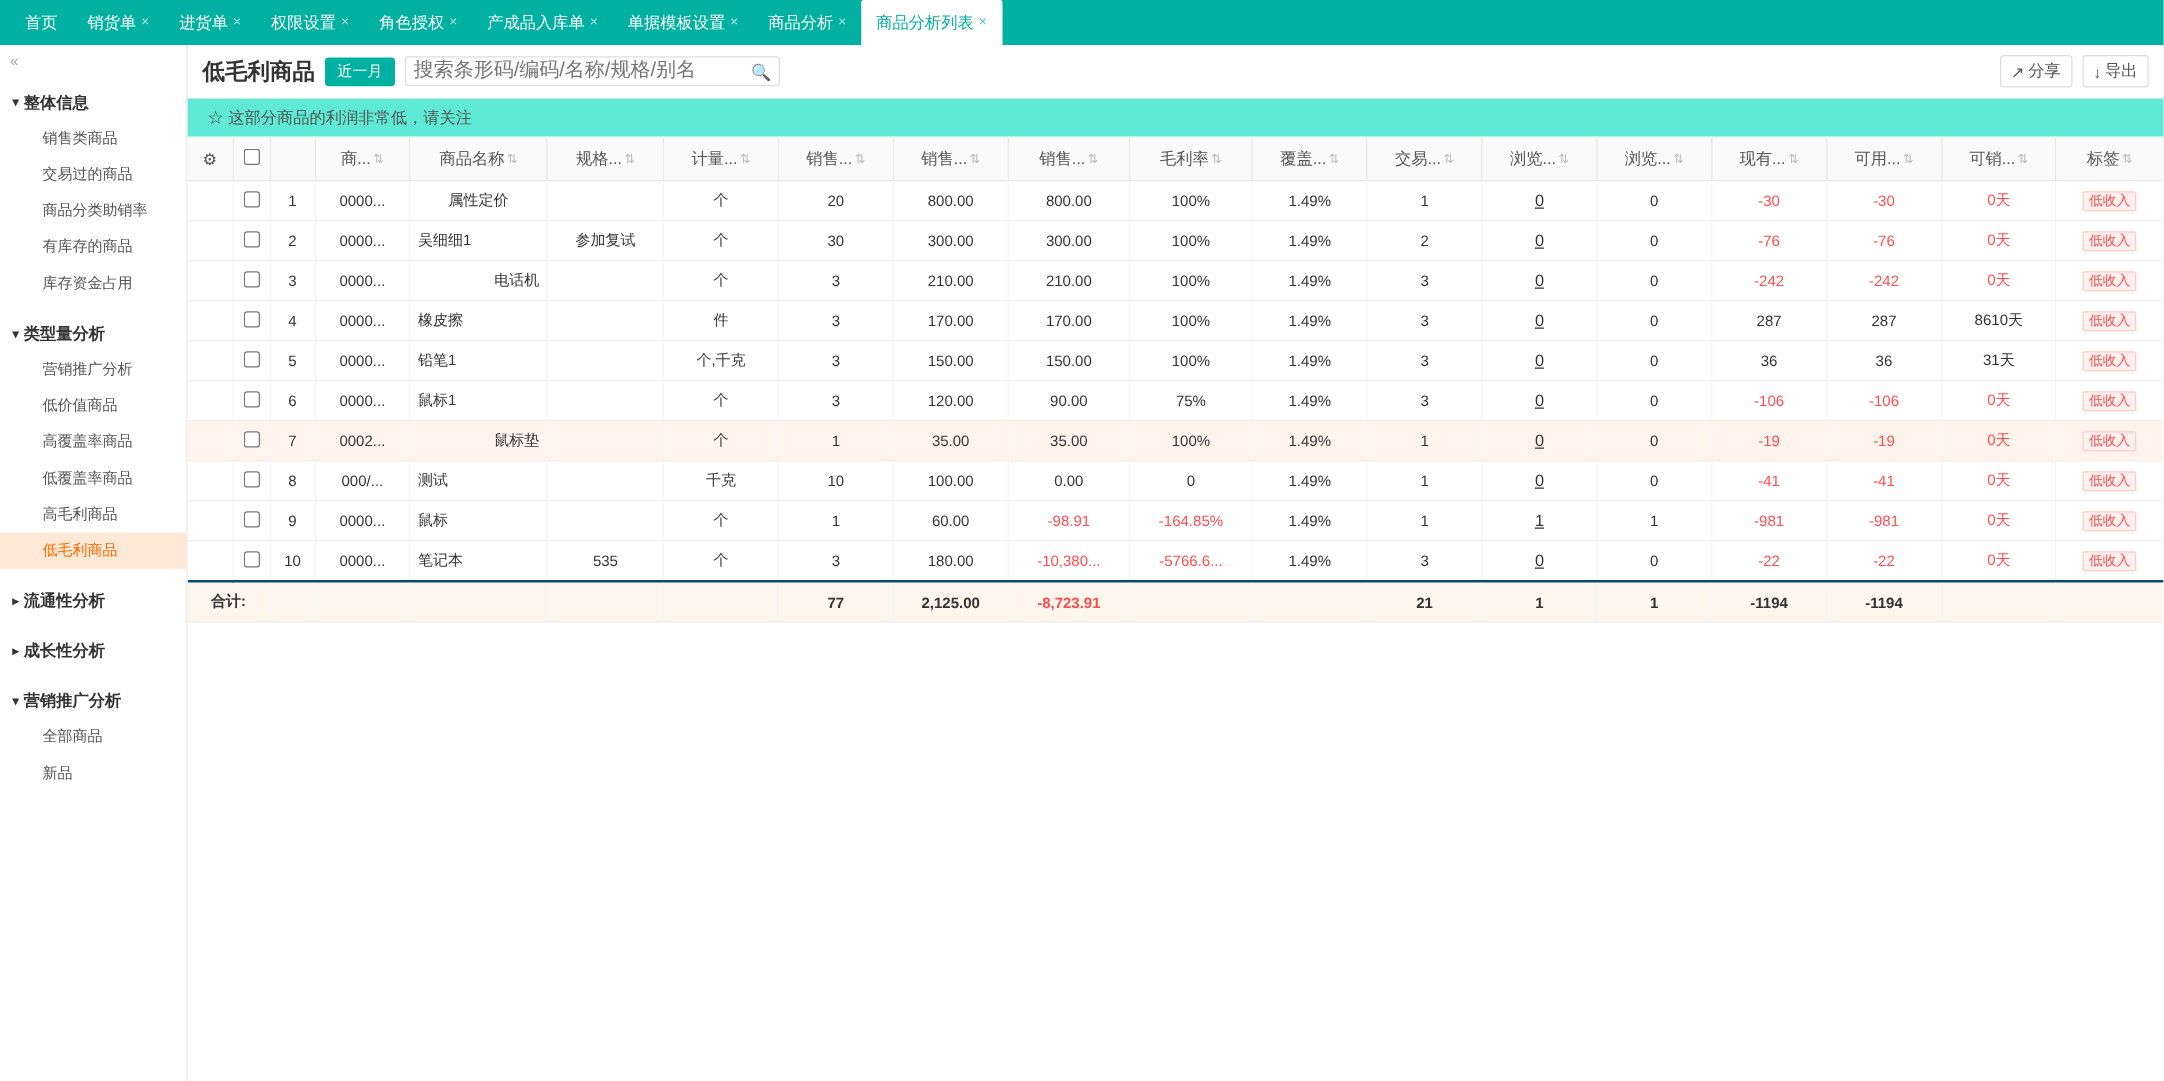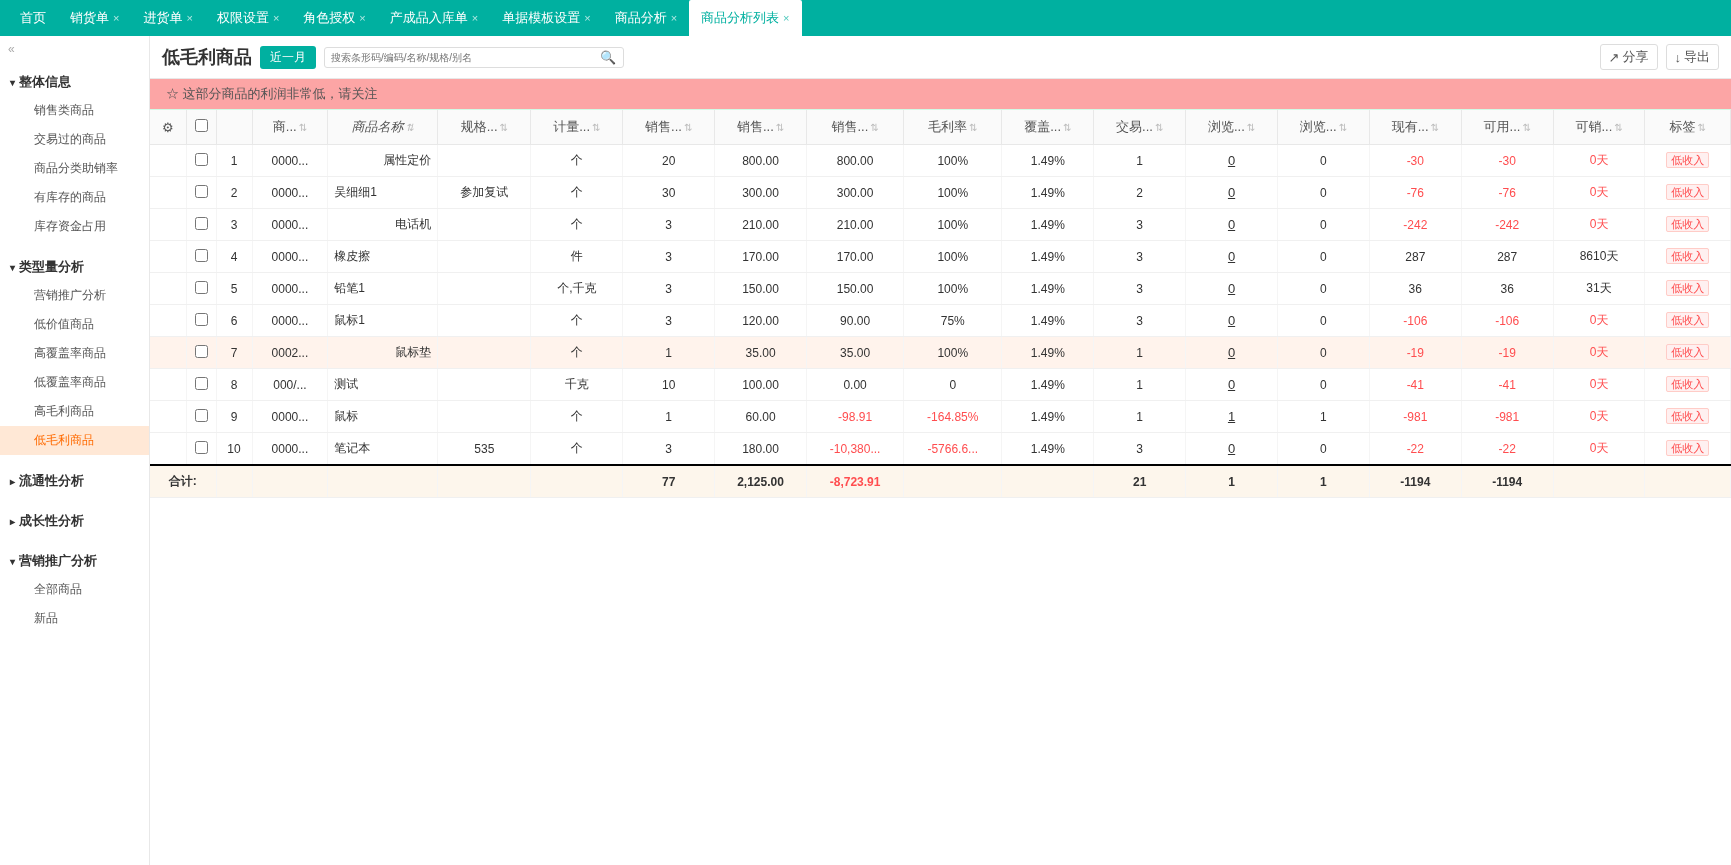--- a/index.html
+++ b/index.html
@@ -102,21 +102,21 @@
       border: 1px solid #ddd;
       border-radius: 3px;
       padding: 2px 6px;
       background: #fff;
       flex: 1;
       max-width: 300px;
     }
     .search-box input {
       border: none;
       outline: none;
-      font-size: 10px;
+      font-size: 16px;
       flex: 1;
       color: #404040;
     }
     .search-icon { color: #aaa; cursor: pointer; }
     .header-actions {
       display: flex;
       align-items: center;
       gap: 8px;
       margin-left: auto;
     }
@@ -128,21 +128,21 @@
       cursor: pointer;
       font-size: 12px;
       padding: 3px 8px;
       border: 1px solid #ddd;
       border-radius: 3px;
       background: #fff;
     }
 
     
     .alert-bar {
-      background: #fca5a5;
+      background: #5eead4;
       border-bottom: 1px solid #d1fae5;
       padding: 6px 16px;
       color: #555;
       font-size: 12px;
       display: flex;
       align-items: center;
       gap: 6px;
     }
 
     
@@ -207,21 +207,21 @@
     .underline-link {
       text-decoration: underline;
       cursor: pointer;
       color: #333;
     }
     .checkbox-cell { width: 30px; }
 
     
     .total-row {
       background: #fdf6ec;
-      border-top: 2px solid #000000;
+      border-top: 2px solid #0c4a6e;
     }
     .total-row td {
       font-weight: bold;
       background: #fdf6ec;
     }
 
     
     .bottom-bar {
       background: #fff;
       border-top: 1px solid #e8e8e8;
@@ -388,21 +388,21 @@
             <th class="checkbox-cell" style="width:30px;">
               <input type="checkbox" style="">
             </th>
             <th style="width:36px;"></th>
             <th>
               <div class="th-inner">
                   <span>商...</span>
                   <span class="sort-icon">⇅</span>
                 </div>
             </th>
-            <th style="width:110px;font-style:italic;">
+            <th style="width:110px;">
               <div class="th-inner">
                   <span>商品名称</span>
                   <span class="sort-icon">⇅</span>
                 </div>
             </th>
             <th>
               <div class="th-inner">
                   <span>规格...</span>
                   <span class="sort-icon">⇅</span>
                 </div>
@@ -486,21 +486,21 @@
                 </div>
             </th>
           </tr>
         </thead>
         <tbody id="table-body">
         <tr>
     <td></td>
     <td><input type="checkbox" style=""></td>
     <td>1</td>
     <td>0000...</td>
-    <td style="text-align:right;">属性定价</td>
+    <td style="text-align:center;">属性定价</td>
     <td></td>
     <td>个</td>
     <td>20</td>
     <td>800.00</td>
     <td class="">800.00</td>
     <td class="">100%</td>
     <td>1.49%</td>
     <td>1</td>
     <td><span class="underline-link">0</span></td>
     <td>0</td>

